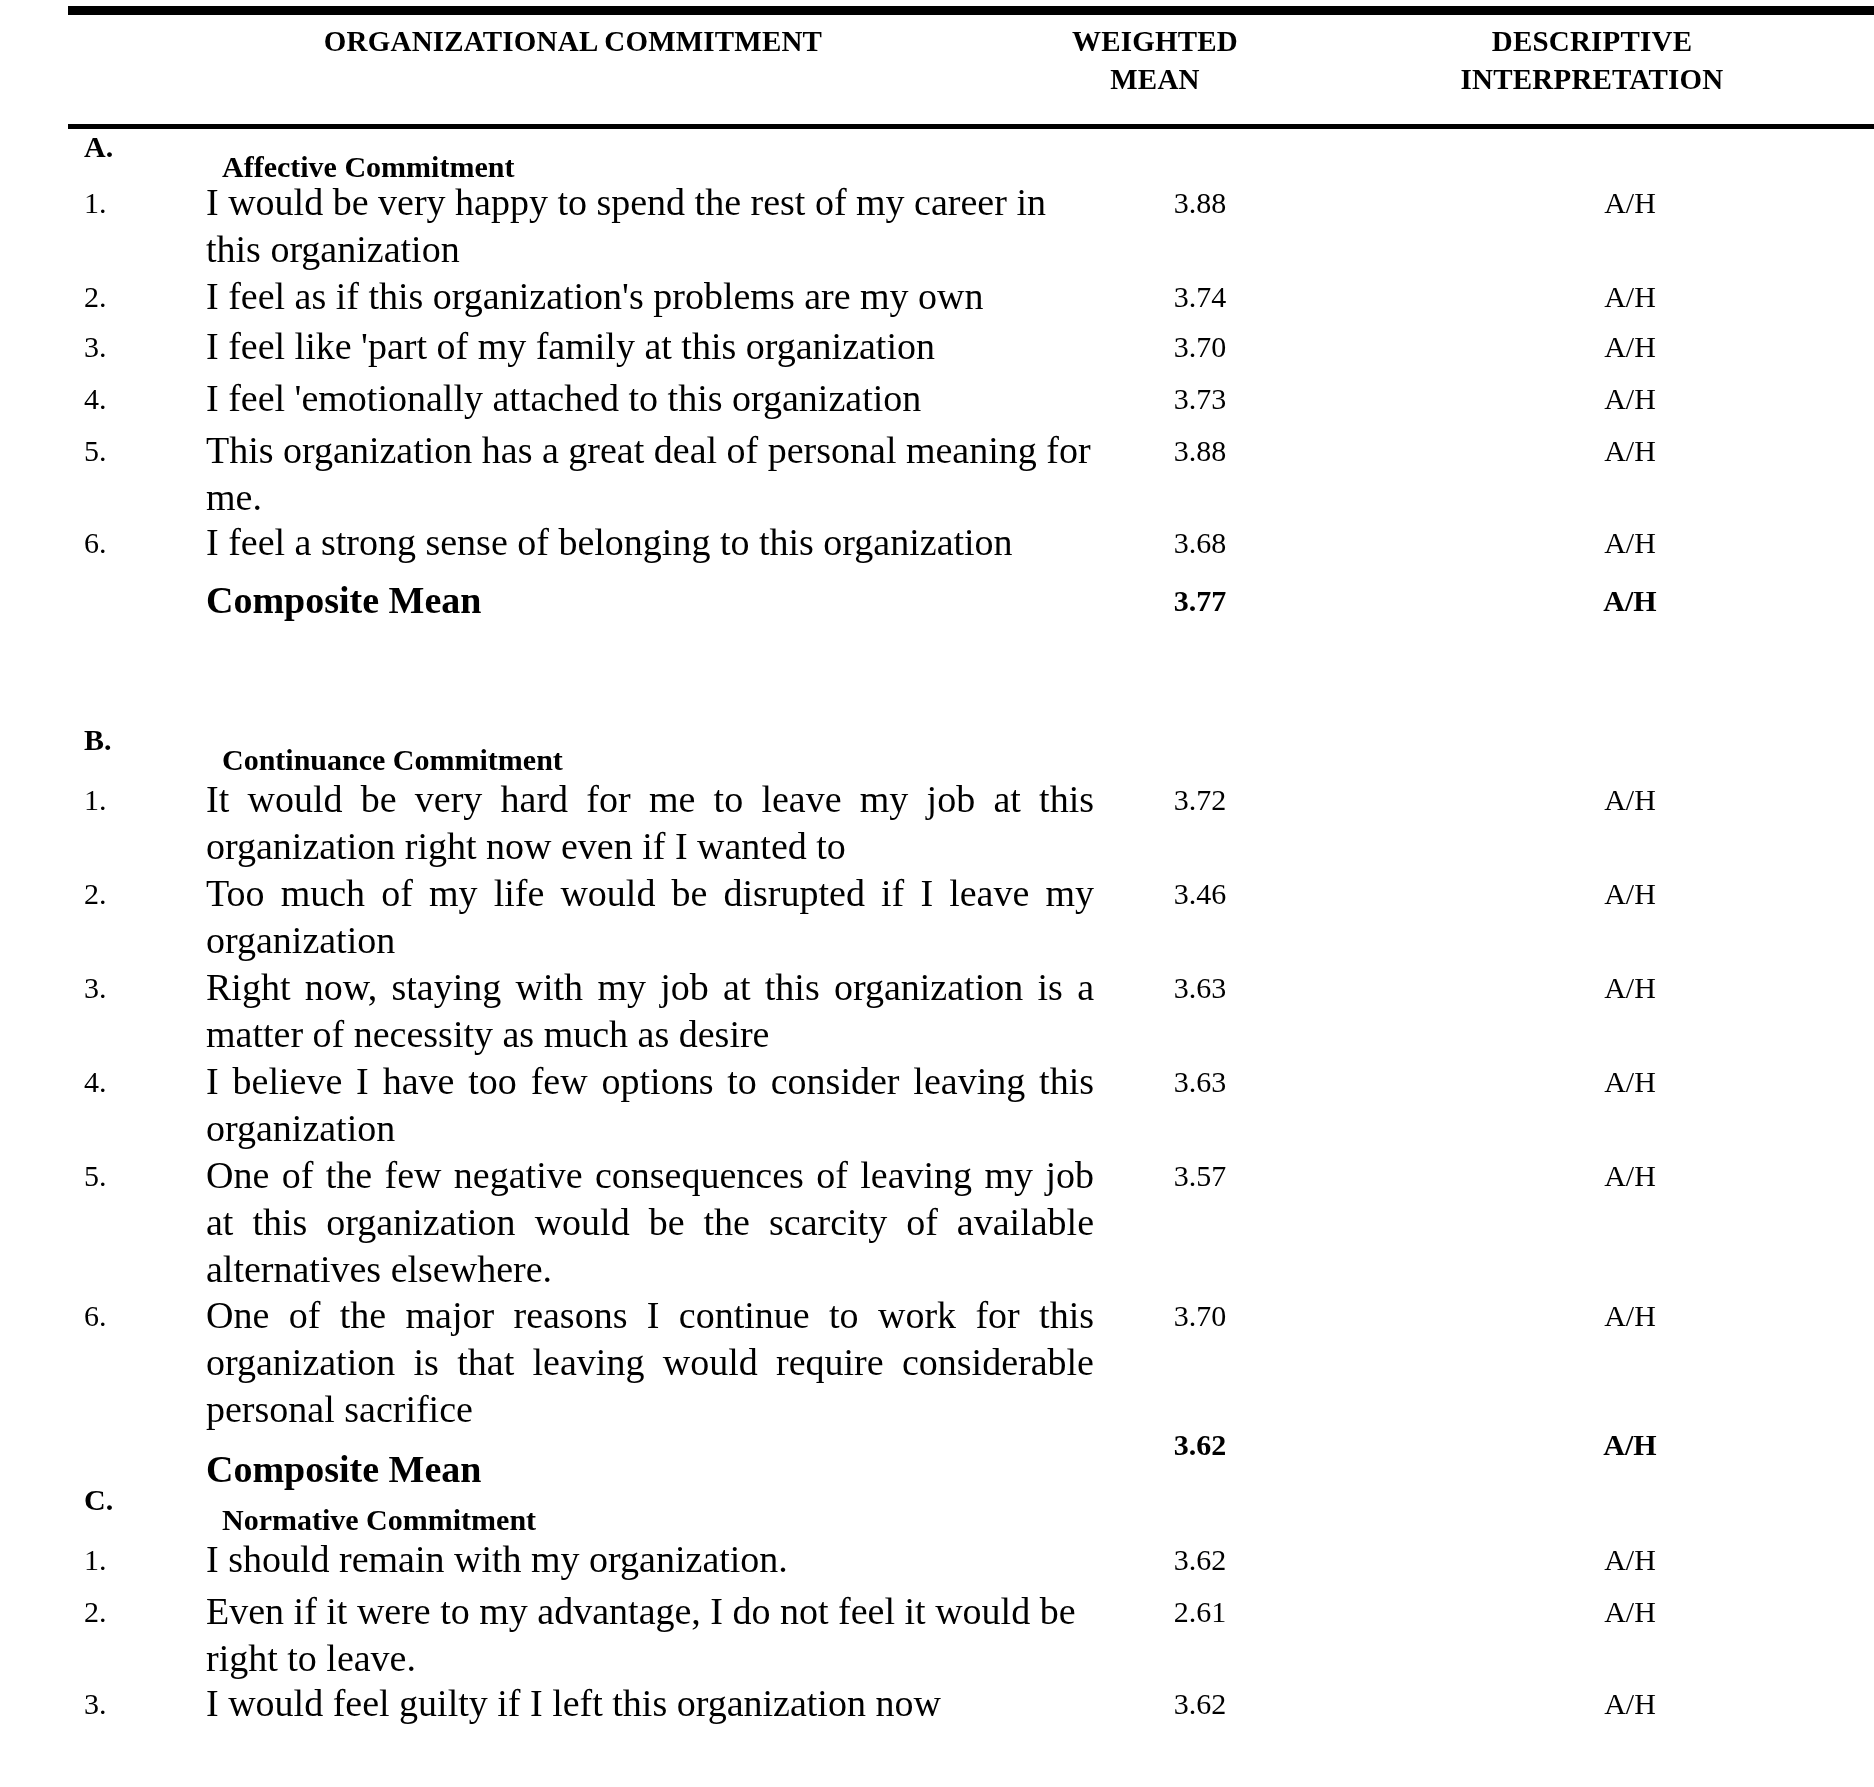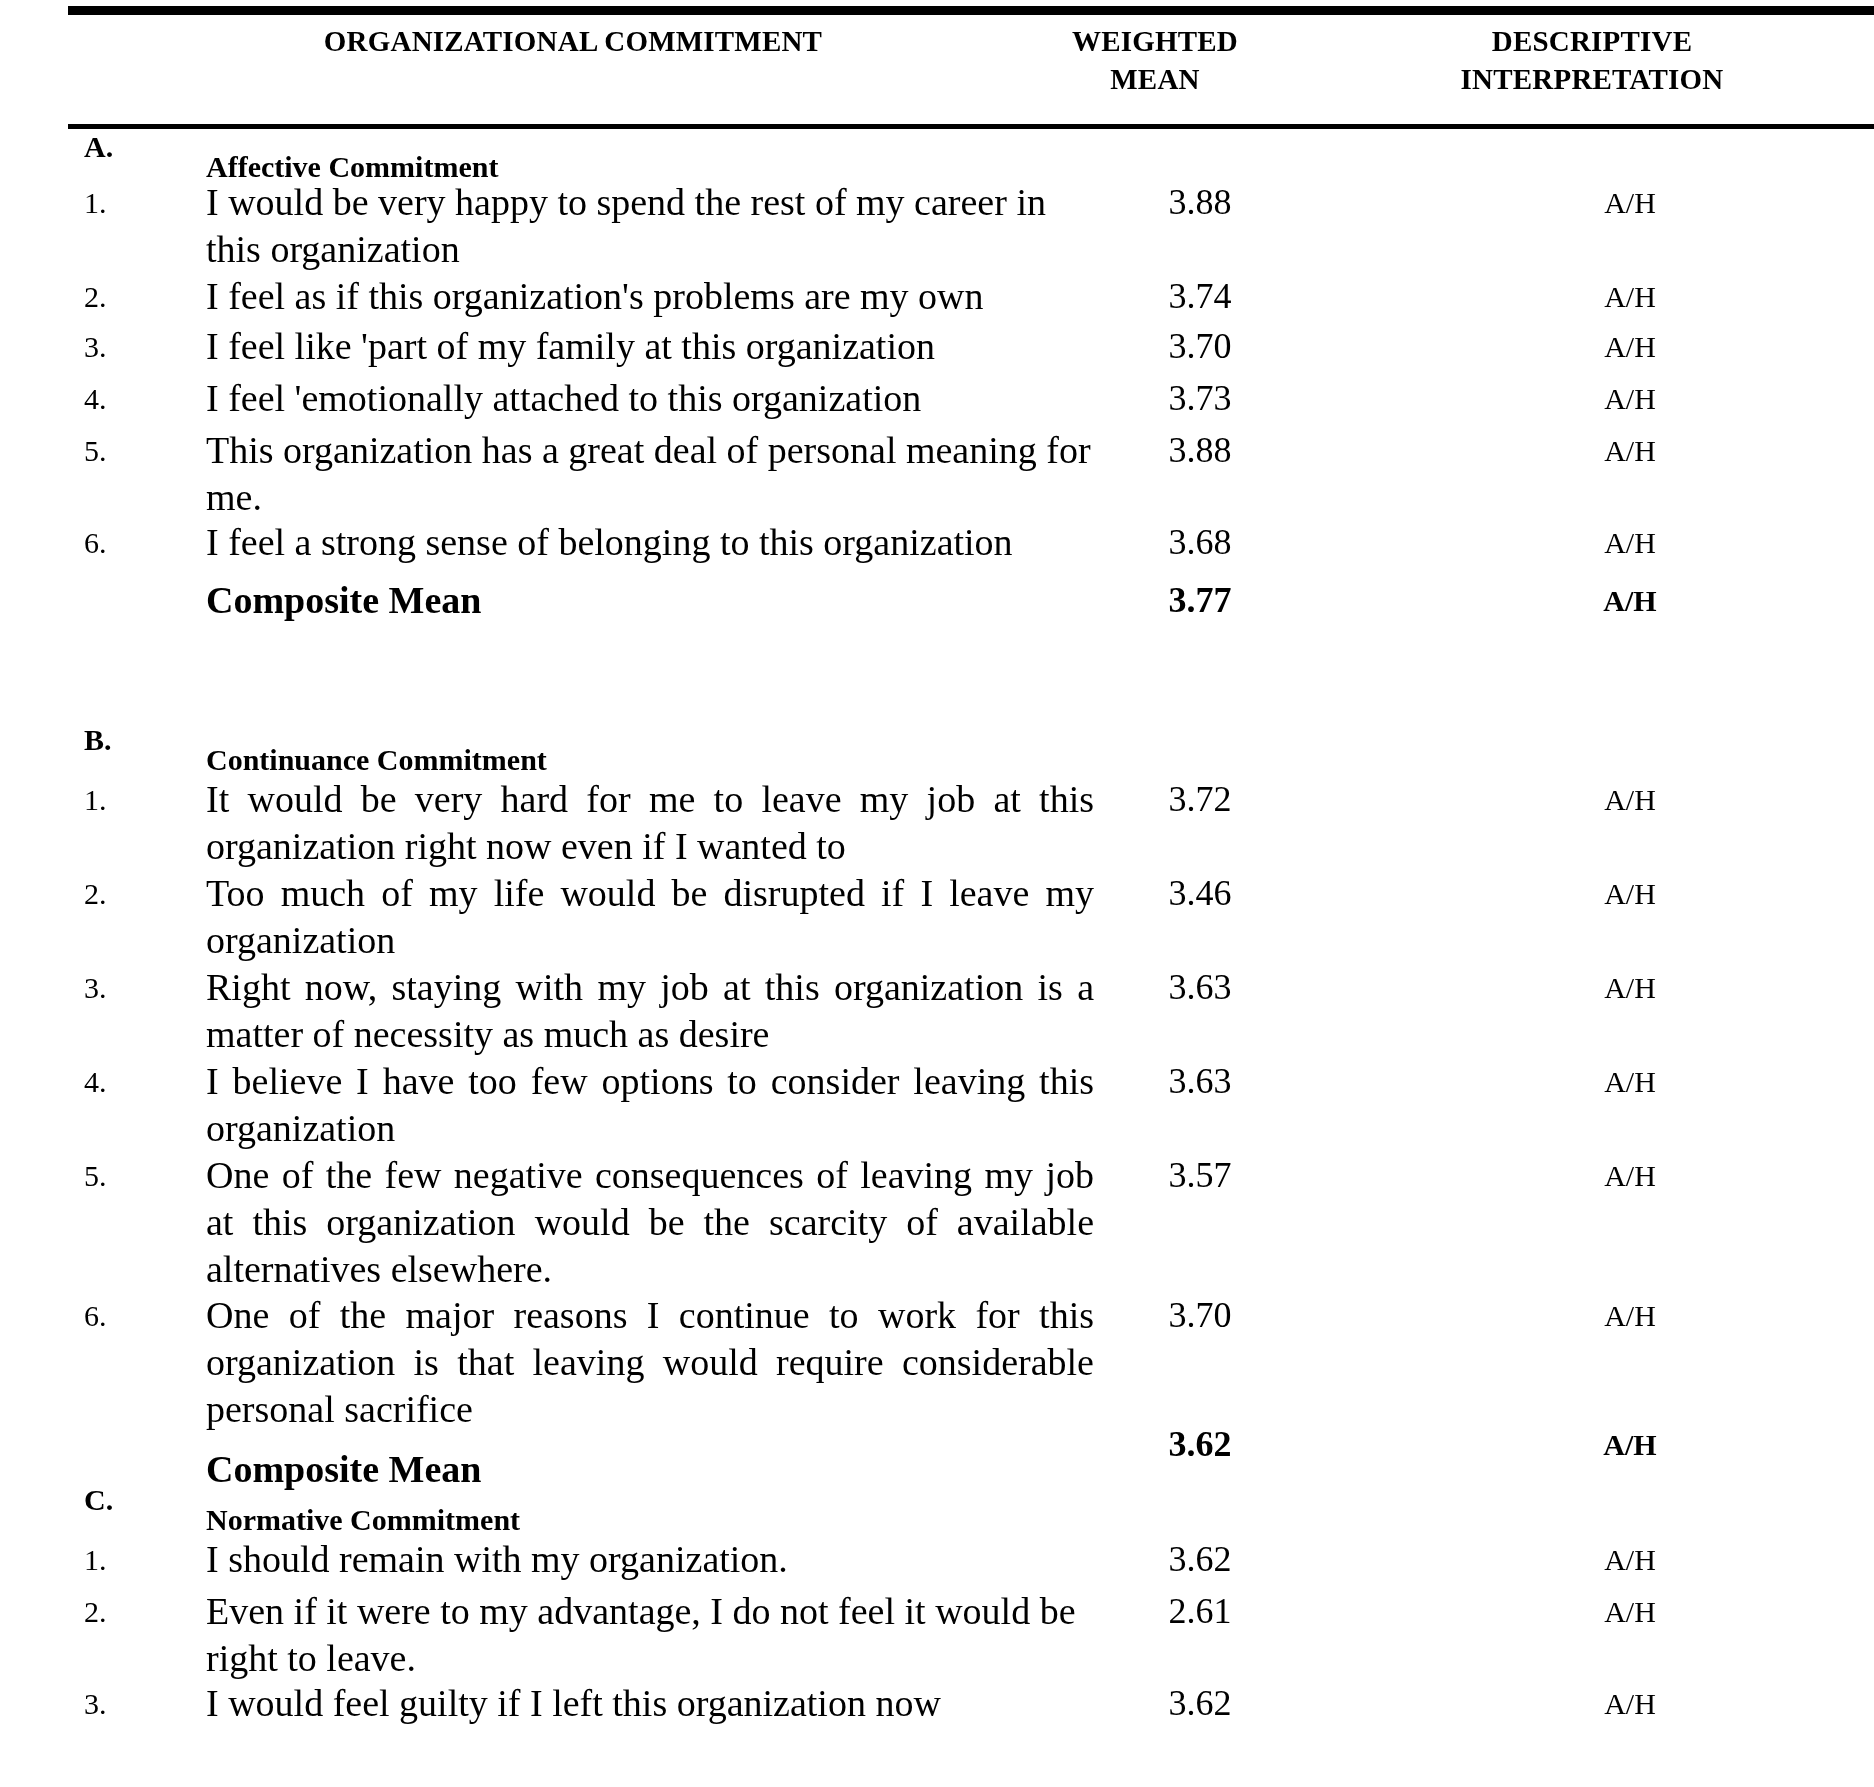--- a/index.html
+++ b/index.html
@@ -108,21 +108,21 @@
     text-align: left;
   }
   .stmt.justify { text-align: justify; text-align-last: left; }
   .stmt.bold { font-weight: bold; }
 
   .mean {
     position: absolute;
     left: 1110px;
     width: 180px;
     top: 0;
-    font-size: 36px;
+    font-size: 30px;
     line-height: 47px;
     text-align: center;
   }
   .mean.bold { font-weight: bold; }
 
   .interp {
     position: absolute;
     left: 1540px;
     width: 180px;
     top: 0;
@@ -135,21 +135,21 @@
   .sec-letter {
     position: absolute;
     left: 84px;
     width: 70px;
     font-size: 30px;
     font-weight: bold;
     line-height: 40px;
   }
   .sec-title {
     position: absolute;
-    left: 206px;
+    left: 222px;
     width: 888px;
     font-size: 30px;
     font-weight: bold;
     line-height: 40px;
   }
 </style>
 </head>
 <body>
 
 <div class="page">

